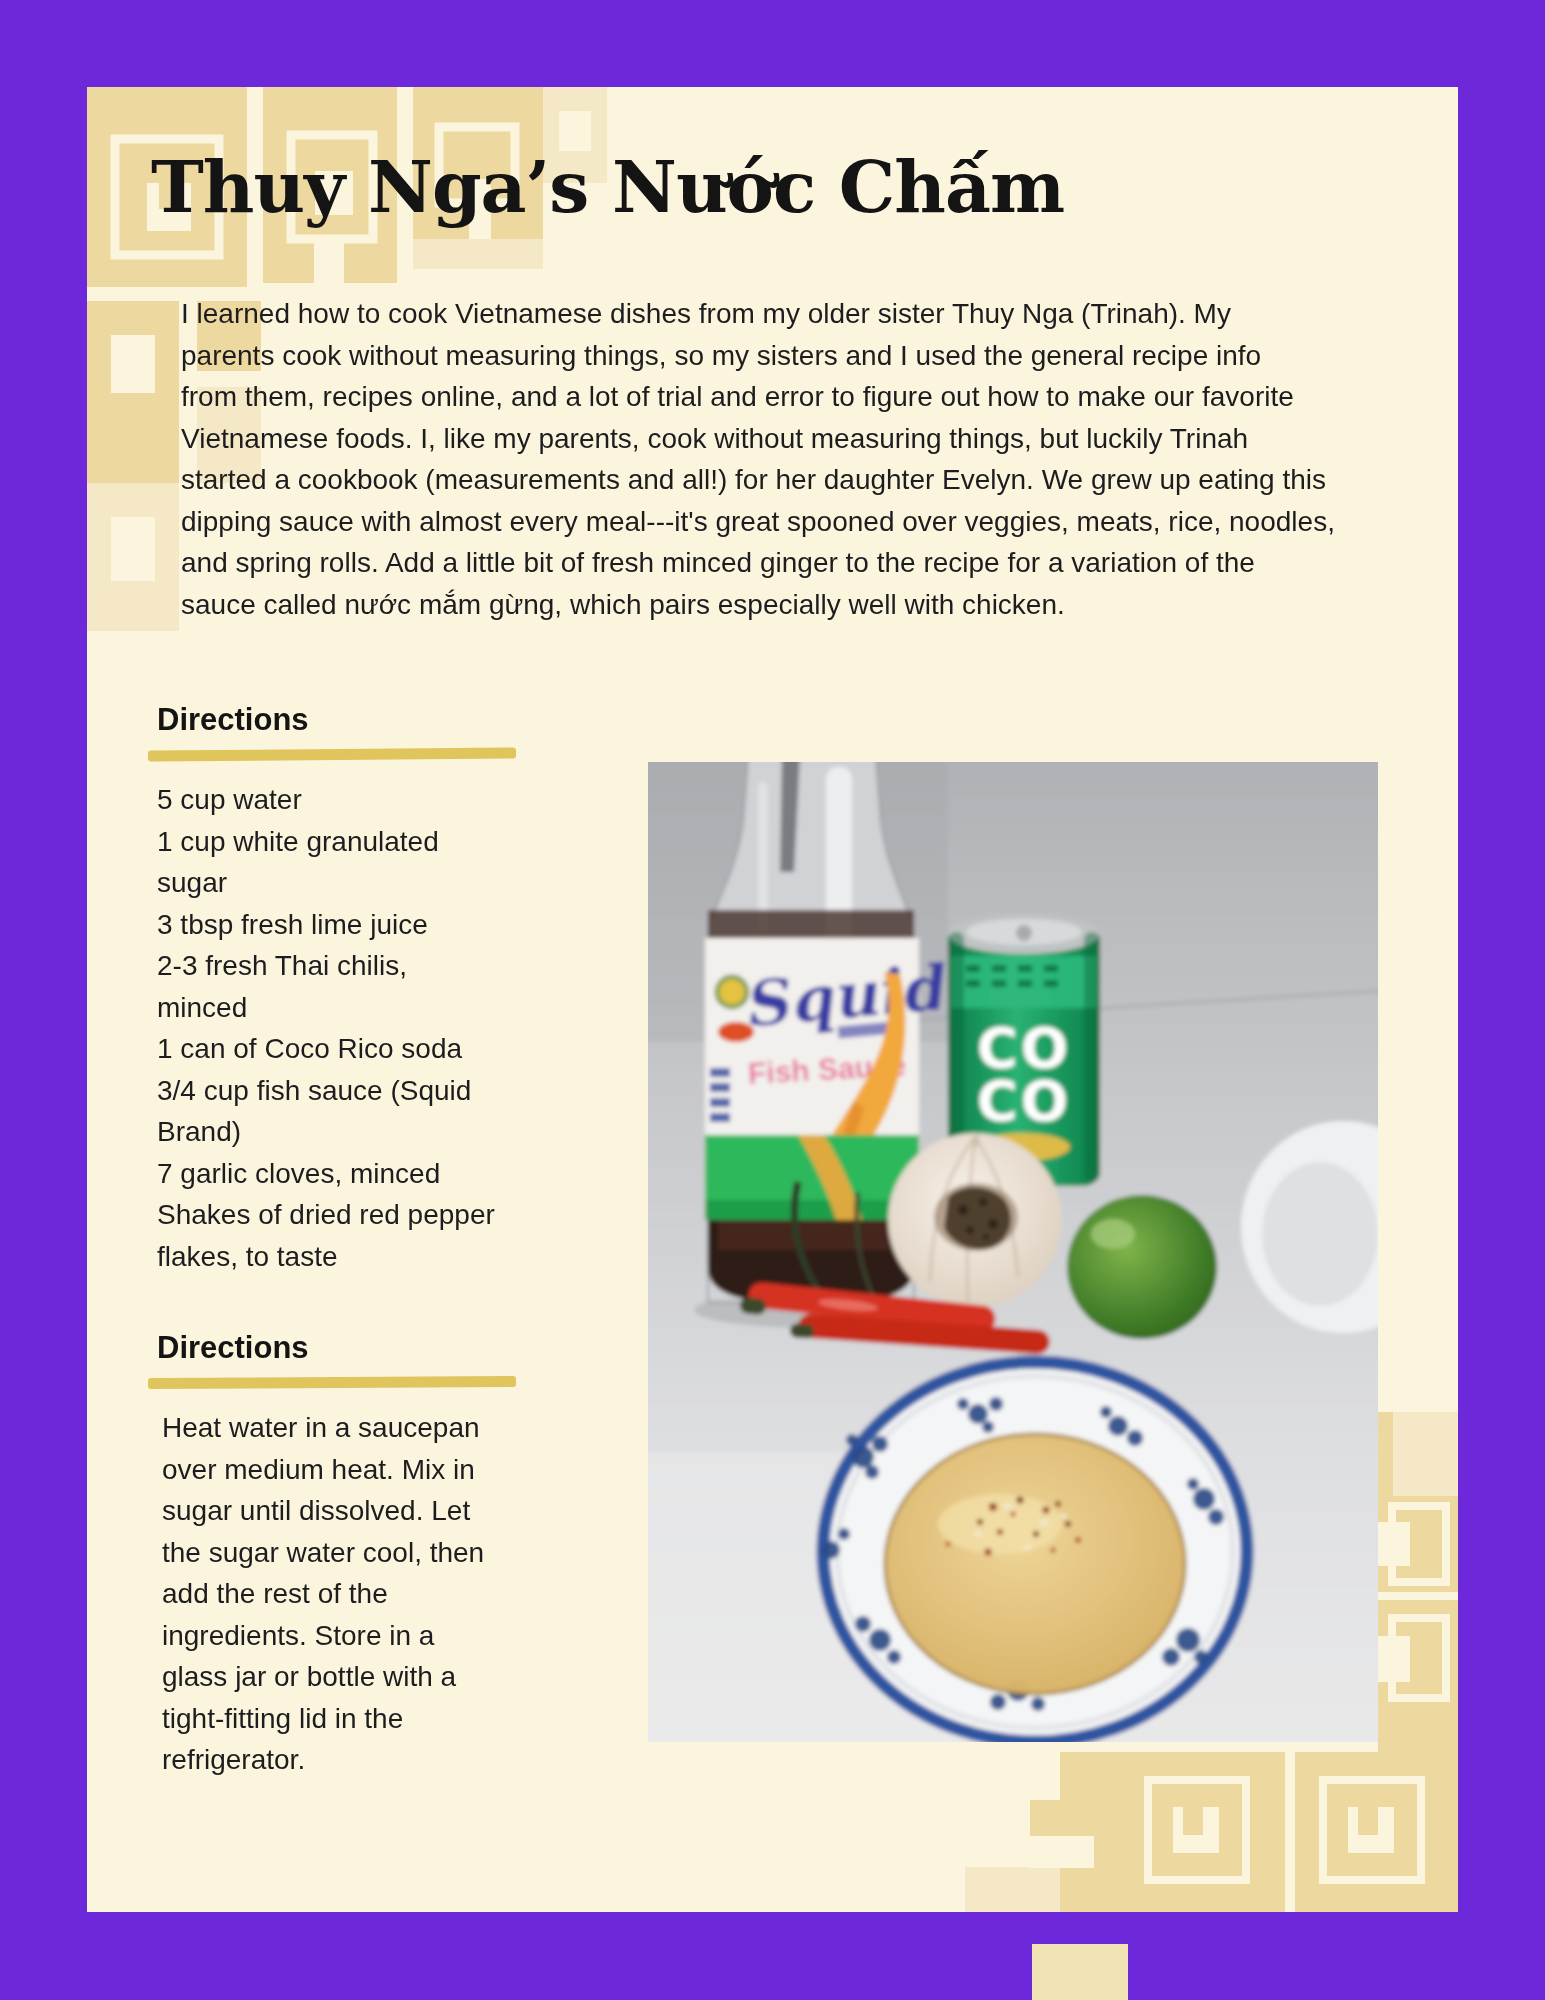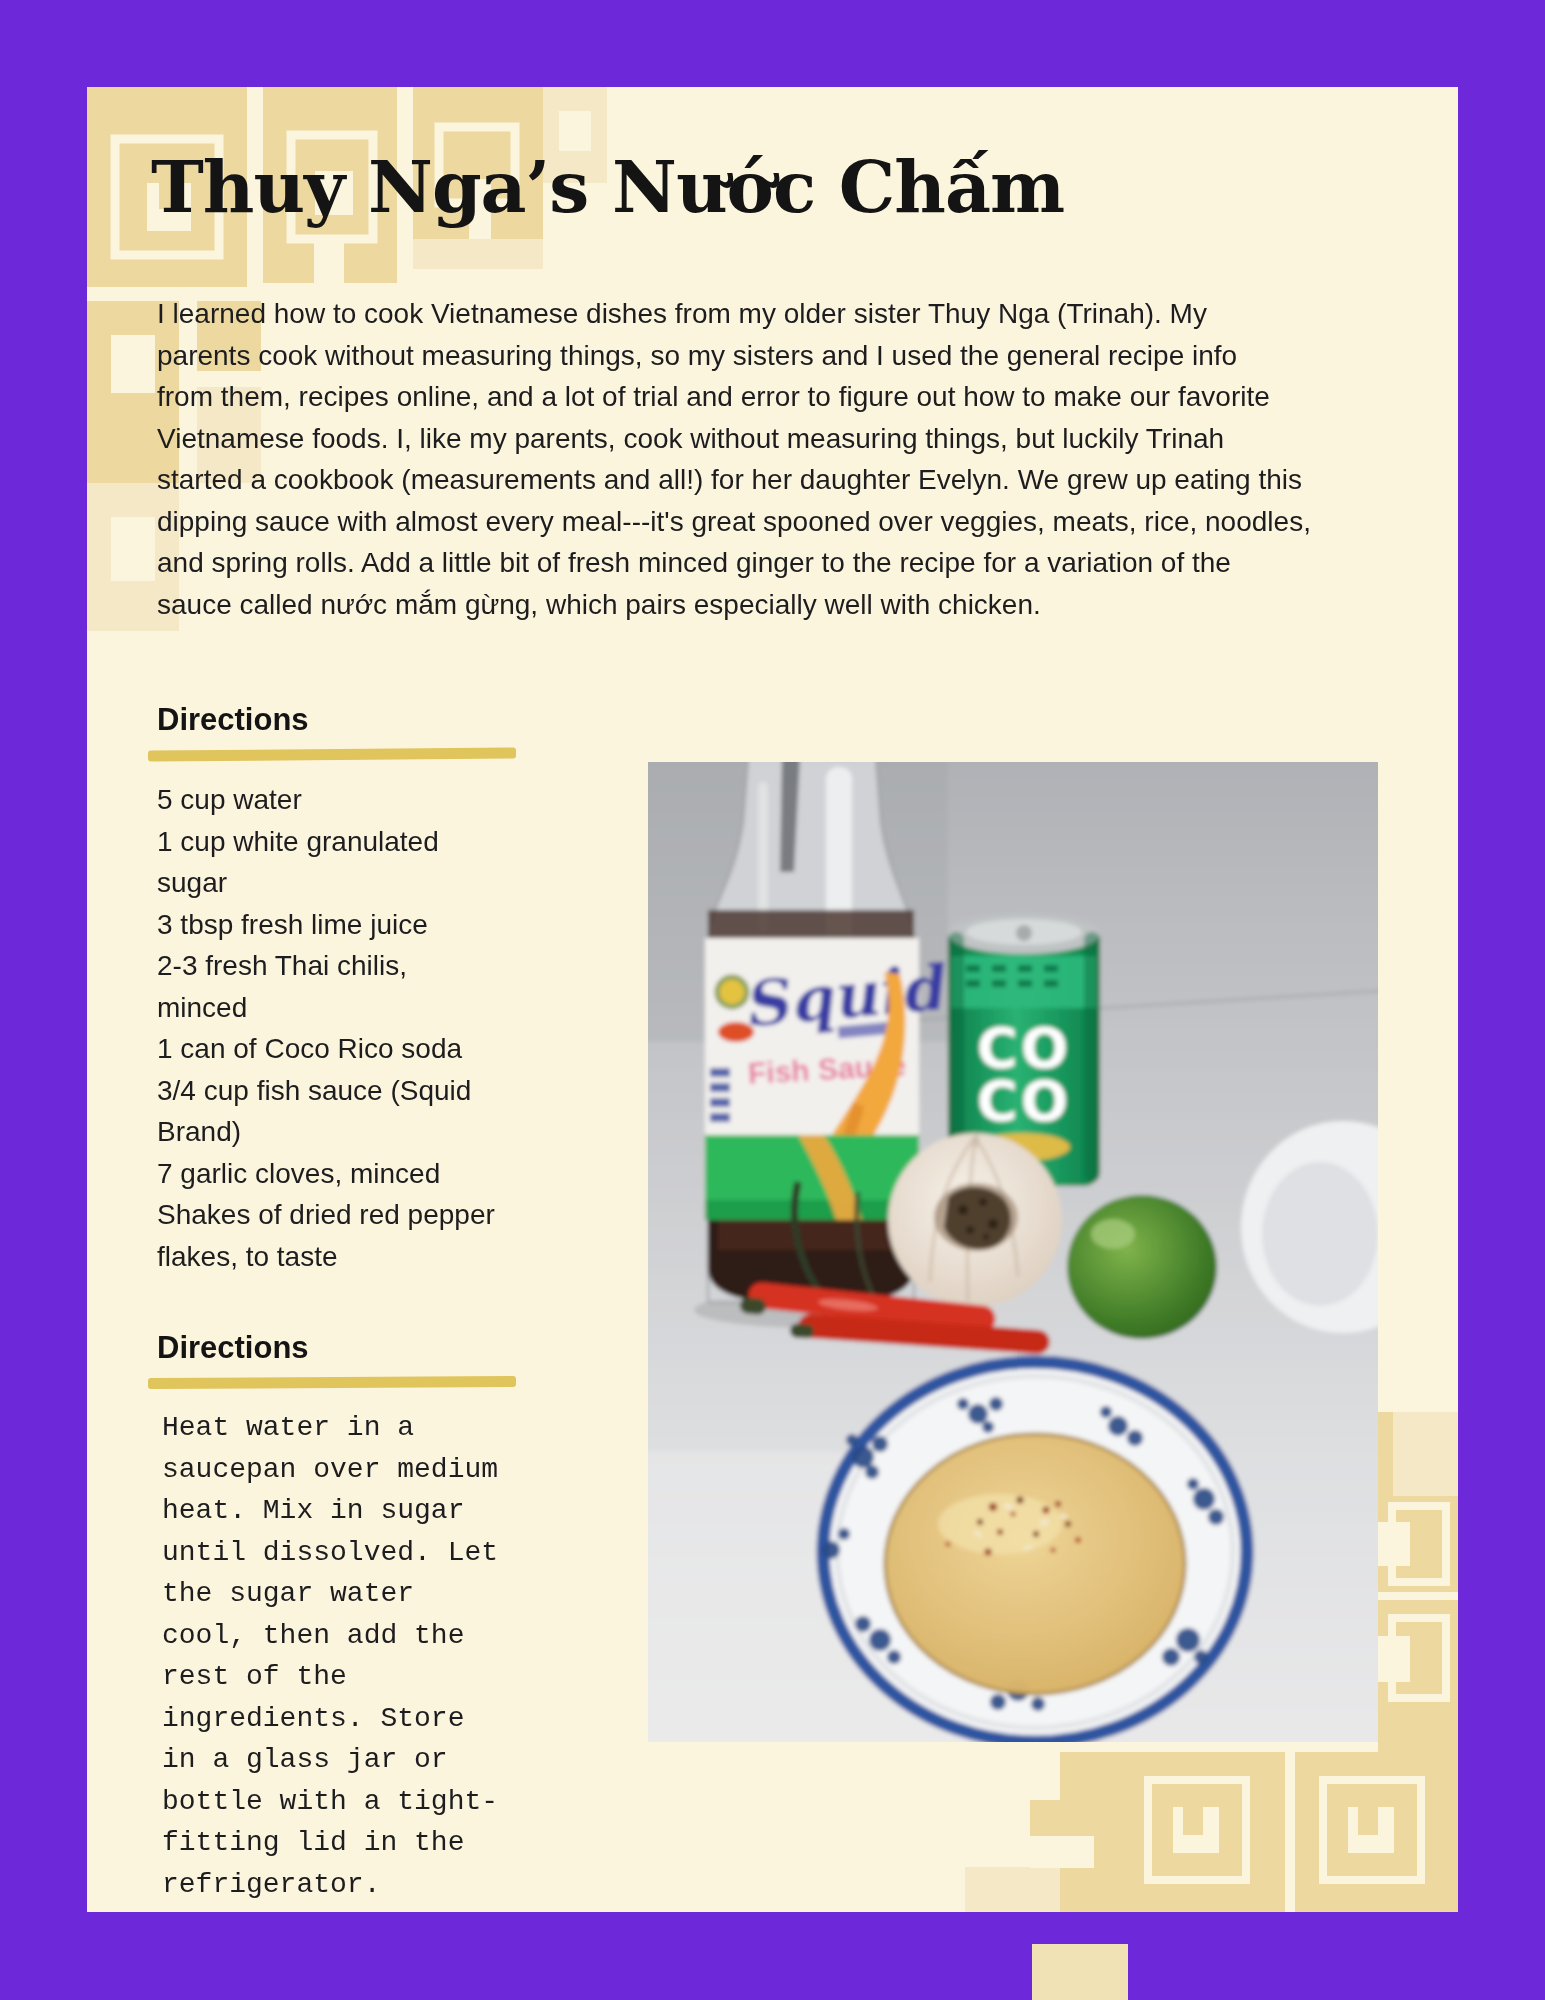--- a/index.html
+++ b/index.html
@@ -5,30 +5,30 @@
   html,body{margin:0;padding:0;background:#ffffff;}
   .canvas{position:relative;width:1545px;height:2000px;background:#6d28d9;overflow:hidden;
           font-family:"Liberation Sans","DejaVu Sans",sans-serif;color:#1d1d1f;}
   .sheet{position:absolute;left:87px;top:87px;width:1371px;height:1825px;background:#fcf5de;}
   .corner-tl{position:absolute;left:0;top:0;}
   .corner-br{position:absolute;right:0;bottom:0;}
   .below-square{position:absolute;left:1032px;top:1944px;width:96px;height:56px;background:#f0e2b4;}
   .page-title{position:absolute;left:64px;top:58px;font-family:"DejaVu Serif","Liberation Serif",serif;
               font-weight:700;font-size:71px;letter-spacing:-1px;color:#141414;white-space:nowrap;}
   .intro{position:absolute;left:70px;top:206px;font-size:28px;line-height:41.5px;color:#1d1d1f;}
-  .intro div{white-space:nowrap;}
+  .intro div{white-space:nowrap;margin-left:24px;}
   .sec-head{position:absolute;font-size:31px;font-weight:700;color:#141414;}
   #ing-head{left:70px;top:615px;}
   #dir-head{left:70px;top:1243px;}
   .rule{position:absolute;width:368px;height:11px;background:#e0c45c;border-radius:3px;}
   #ing-rule{left:61px;top:662px;transform:rotate(-0.5deg);}
   #dir-rule{left:61px;top:1290px;transform:rotate(-0.3deg);}
   .col{position:absolute;width:345px;font-size:28px;line-height:41.5px;color:#1d1d1f;}
   #ing-list{left:70px;top:692px;}
-  #dir-text{left:75px;top:1320px;font-family:Liberation Mono, monospace;}
+  #dir-text{left:75px;top:1320px;}
   .photo{position:absolute;left:561px;top:675px;width:730px;height:980px;overflow:hidden;}
   .photo svg{display:block;}
 </style>
 </head>
 <body>
 
 <div class="canvas">
   <div class="sheet">
 
     <svg class="corner-tl" width="520" height="545" viewBox="0 0 520 545" aria-hidden="true">

